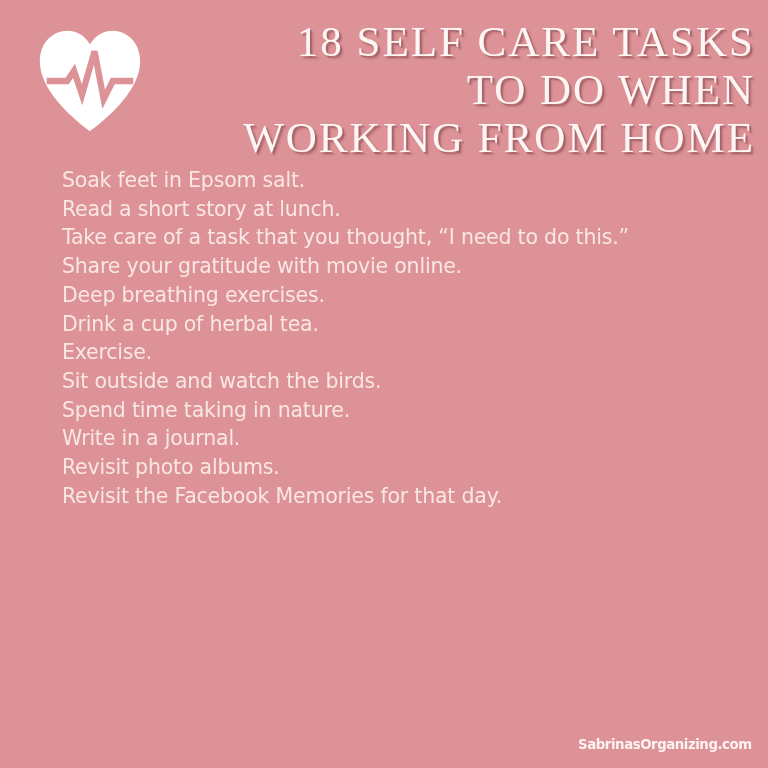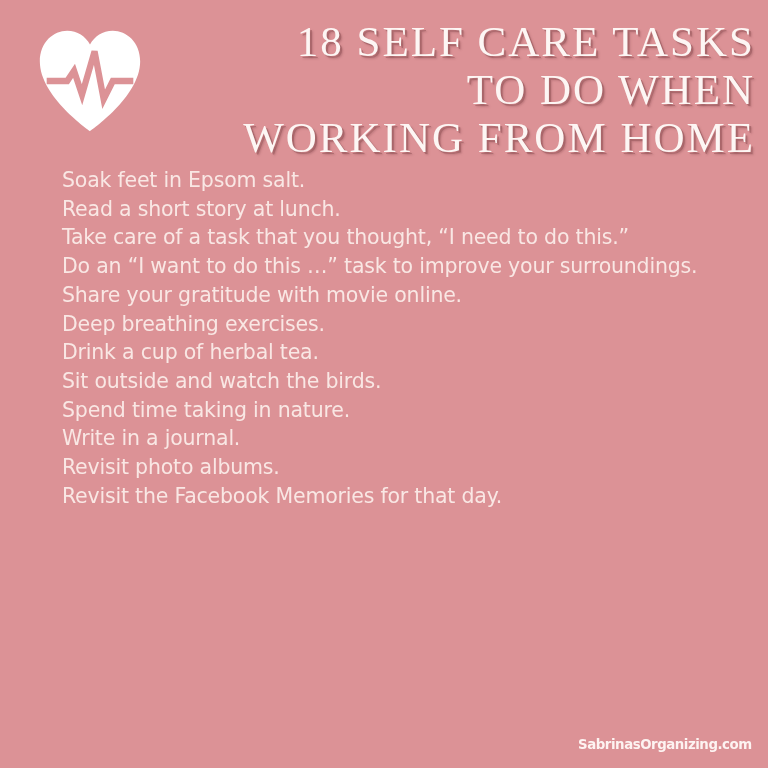--- a/index.html
+++ b/index.html
@@ -117,24 +117,24 @@
       <div class="title-line">To Do When</div>
       <div class="title-line">Working From Home</div>
     </div>
 
   </div>
 
   <ul class="task-list">
     <li class="task-item">Soak feet in Epsom salt.</li>
     <li class="task-item">Read a short story at lunch.</li>
     <li class="task-item">Take care of a task that you thought, “I need to do this.”</li>
-    <li class="task-item">Do an “I want to do this …” task to improve your surroundings.</li>
     <li class="task-item">Share your gratitude with movie online.</li>
     <li class="task-item">Deep breathing exercises.</li>
     <li class="task-item">Drink a cup of herbal tea.</li>
+    <li class="task-item">Exercise.</li>
     <li class="task-item">Sit outside and watch the birds.</li>
     <li class="task-item">Spend time taking in nature.</li>
     <li class="task-item">Write in a journal.</li>
     <li class="task-item">Revisit photo albums.</li>
     <li class="task-item">Revisit the Facebook Memories for that day.</li>
   </ul>
 
   <div class="watermark">SabrinasOrganizing.com</div>
 
 </div>

